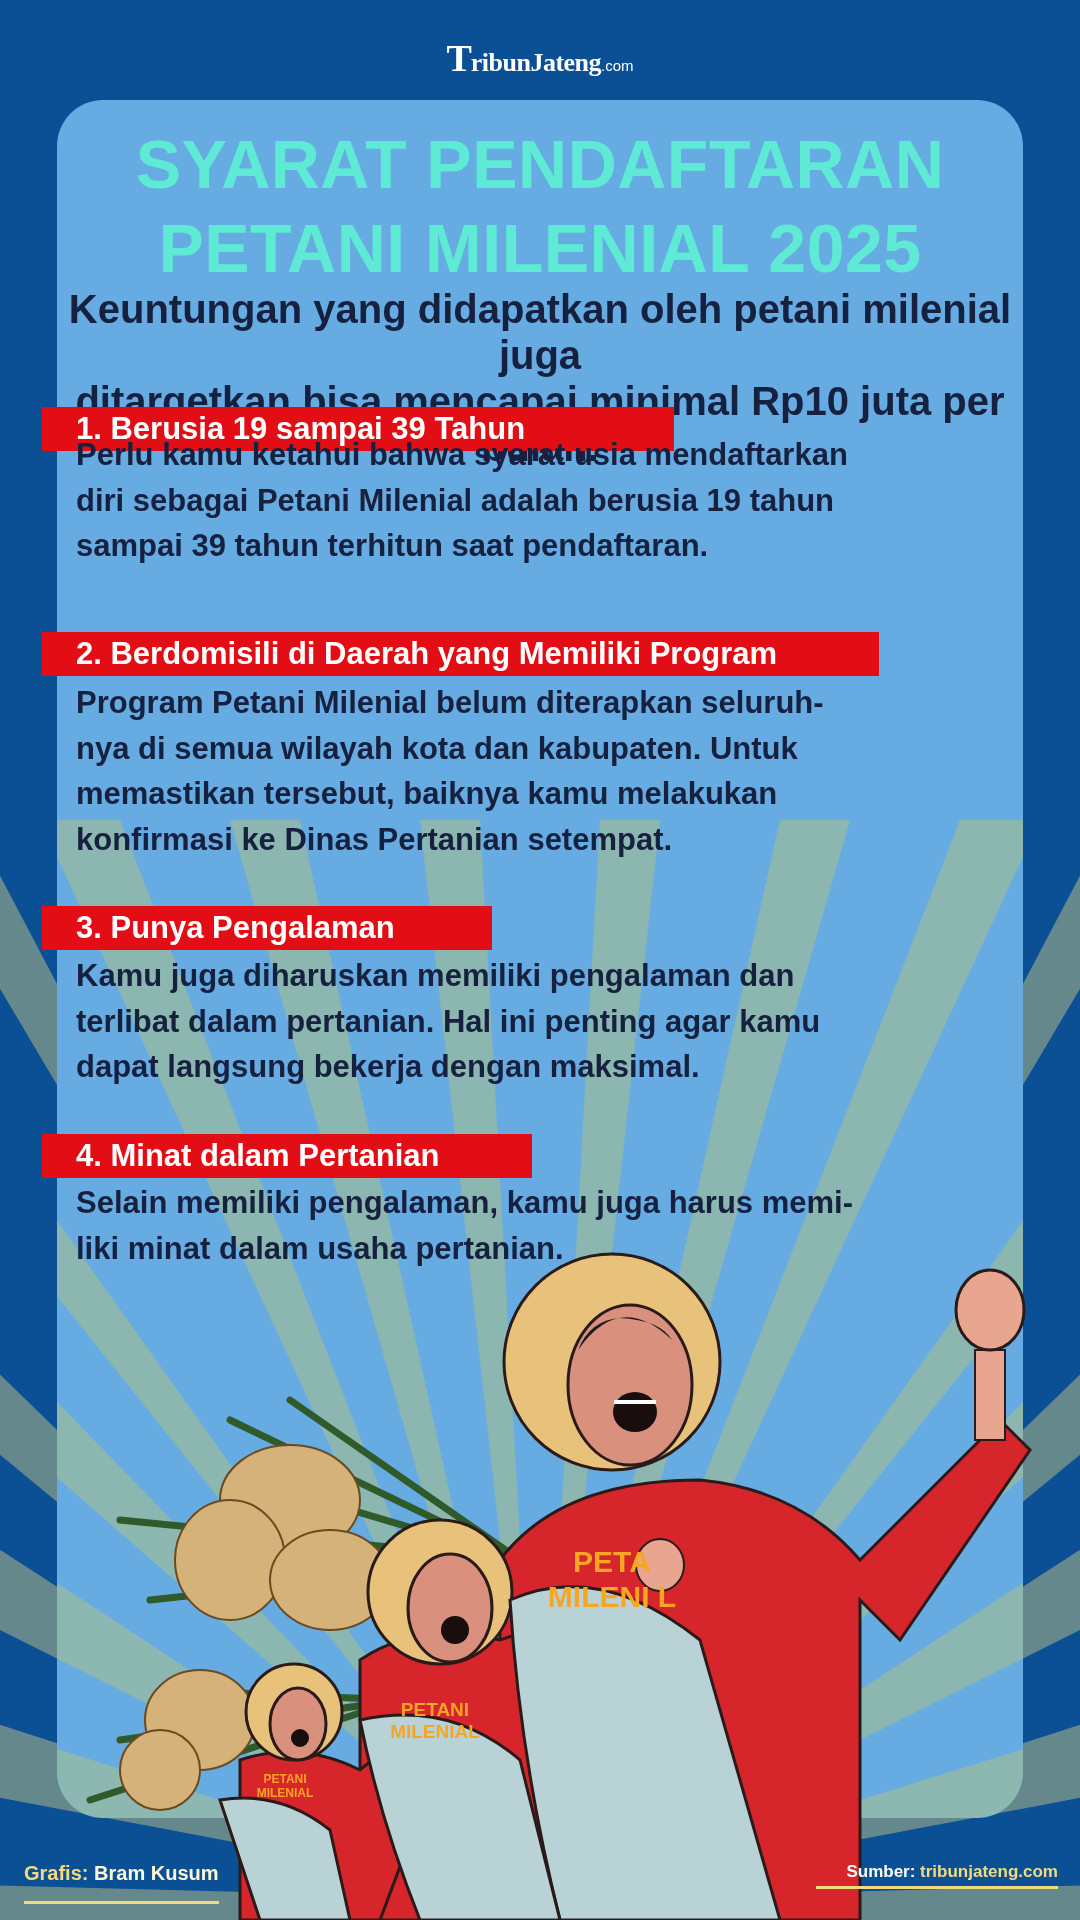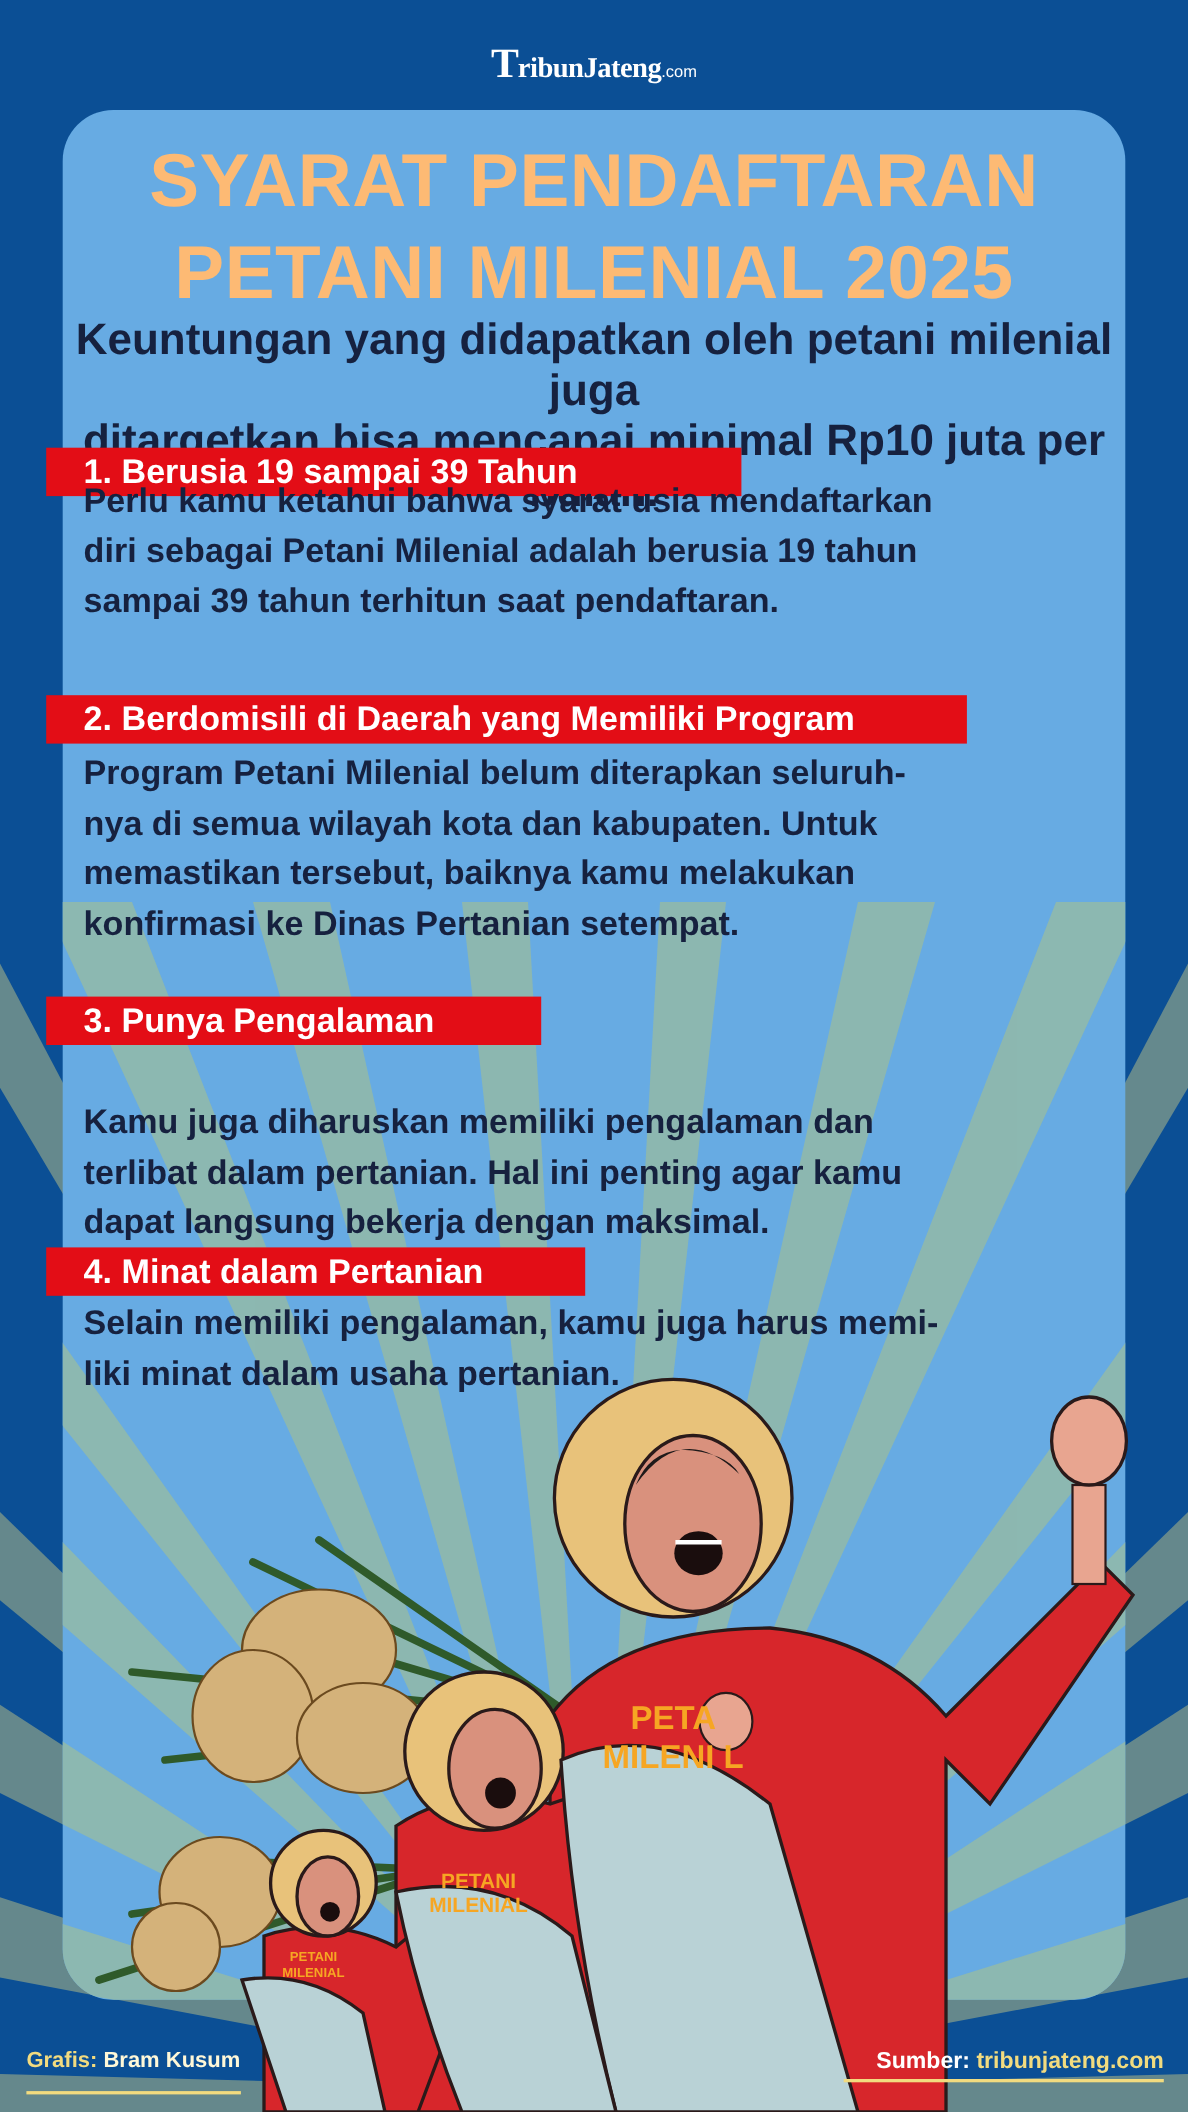--- a/index.html
+++ b/index.html
@@ -5,29 +5,29 @@
   html,body{margin:0;padding:0;}
   body{width:1080px;height:1920px;overflow:hidden;position:relative;background:#0b4f95;font-family:"Liberation Sans","DejaVu Sans",sans-serif;}
   .rays{position:absolute;left:0;top:0;width:1080px;height:1920px;z-index:0;}
   .logo{position:absolute;top:36px;left:0;width:1080px;text-align:center;color:#fff;z-index:3;}
   .logo .t{font-family:"Liberation Serif","DejaVu Serif",serif;font-weight:bold;font-size:38px;letter-spacing:-1px;}
   .logo .main{font-family:"Liberation Serif","DejaVu Serif",serif;font-weight:bold;font-size:26px;letter-spacing:-0.5px;}
   .logo .dom{font-size:15px;}
   .card{position:absolute;left:57px;top:100px;width:966px;height:1718px;border-radius:46px;background:#67abe3;overflow:hidden;z-index:1;}
   .card-rays{position:absolute;left:-57px;top:-100px;width:1080px;height:1920px;}
   .content{position:absolute;left:0;top:0;width:1080px;height:1920px;z-index:4;}
-  .title{position:absolute;top:122px;left:0;width:1080px;text-align:center;color:#fdba74;font-weight:bold;font-size:68px;line-height:84px;letter-spacing:0.5px;}
+  .title{position:absolute;top:122px;left:0;width:1080px;text-align:center;color:#5eead4;font-weight:bold;font-size:68px;line-height:84px;letter-spacing:0.5px;}
   .subtitle{position:absolute;top:286px;left:60px;width:960px;text-align:center;color:#16213f;font-weight:bold;font-size:40px;line-height:46px;}
   .sec-head{position:absolute;left:42px;height:44px;background:#e30d16;color:#fff;font-weight:bold;font-size:31px;line-height:44px;padding-left:34px;box-sizing:border-box;}
   .sec-body{position:absolute;left:76px;width:940px;color:#16213f;font-weight:bold;font-size:31px;line-height:45.5px;}
   .illus{position:absolute;left:0;top:1230px;width:1080px;height:690px;z-index:2;}
   .credit{position:absolute;top:1862px;font-weight:bold;font-size:19px;z-index:5;}
   .credit-left{left:24px;color:#f2db7f;border-bottom:3px solid #f2db7f;padding-bottom:16px;font-size:20px;}
   .credit-left .name{color:#fff8d8;}
-  .credit-right{right:22px;color:#fff;font-size:21px;border-bottom:3px solid #f2db7f;padding-bottom:4px;padding-left:30px;}
+  .credit-right{right:22px;color:#fff;font-size:17px;border-bottom:3px solid #f2db7f;padding-bottom:4px;padding-left:30px;}
   .credit-right .site{color:#f2db7f;}
 </style>
 </head>
 <body>
 
 <svg class="rays" viewBox="0 0 1080 1920" xmlns="http://www.w3.org/2000/svg">
   <g fill="#6f8f8c" opacity="0.9">
     <polygon points="540,1900 -200,1180 -200,1290"></polygon>
     <polygon points="540,1900 -200,1420 -200,1530"></polygon>
     <polygon points="540,1900 -200,1660 -200,1760"></polygon>
@@ -149,21 +149,21 @@
 
   <div class="sec-head" style="top:632px;width:837px;">2. Berdomisili di Daerah yang Memiliki Program</div>
   <div class="sec-body" style="top:680px;">
     <div>Program Petani Milenial belum diterapkan seluruh-</div>
     <div>nya di semua wilayah kota dan kabupaten. Untuk</div>
     <div>memastikan tersebut, baiknya kamu melakukan</div>
     <div>konfirmasi ke Dinas Pertanian setempat.</div>
   </div>
 
   <div class="sec-head" style="top:906px;width:450px;">3. Punya Pengalaman</div>
-  <div class="sec-body" style="top:953px;margin-top:44px;">
+  <div class="sec-body" style="top:953px;">
     <div>Kamu juga diharuskan memiliki pengalaman dan</div>
     <div>terlibat dalam pertanian. Hal ini penting agar kamu</div>
     <div>dapat langsung bekerja dengan maksimal.</div>
   </div>
 
   <div class="sec-head" style="top:1134px;width:490px;">4. Minat dalam Pertanian</div>
   <div class="sec-body" style="top:1180px;">
     <div>Selain memiliki pengalaman, kamu juga harus memi-</div>
     <div>liki minat dalam usaha pertanian.</div>
   </div>

